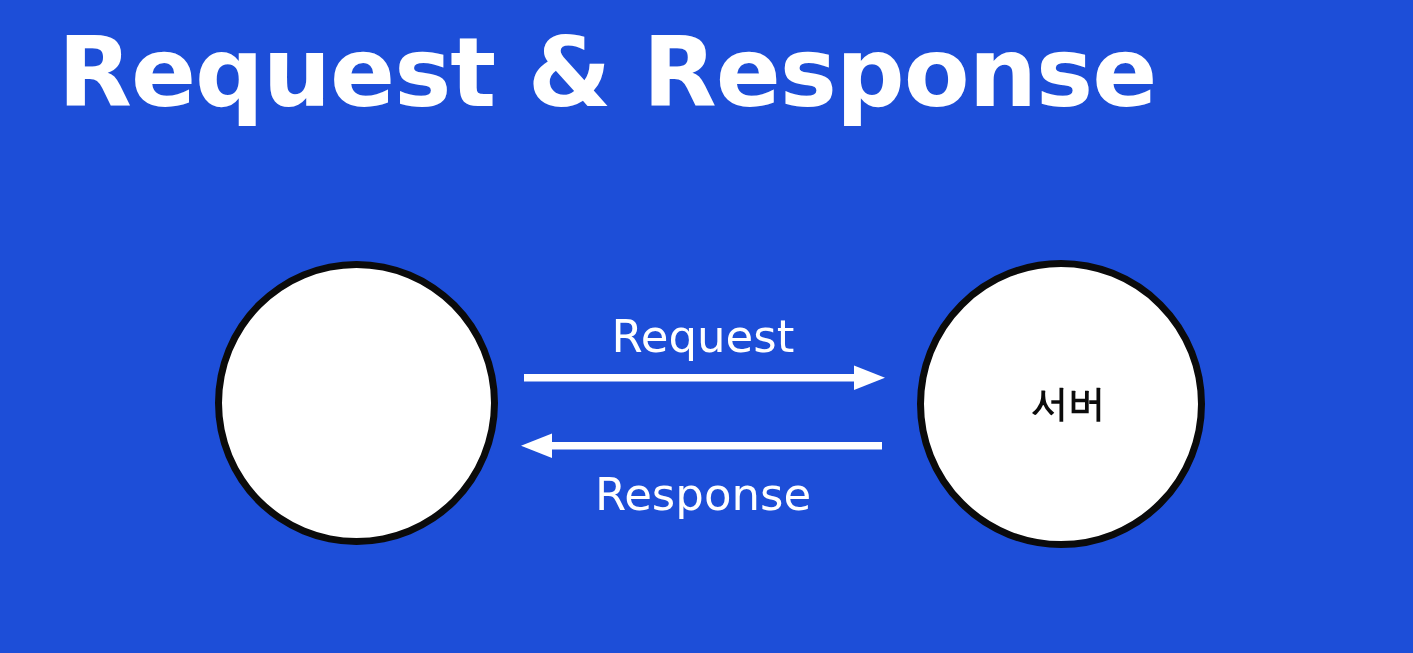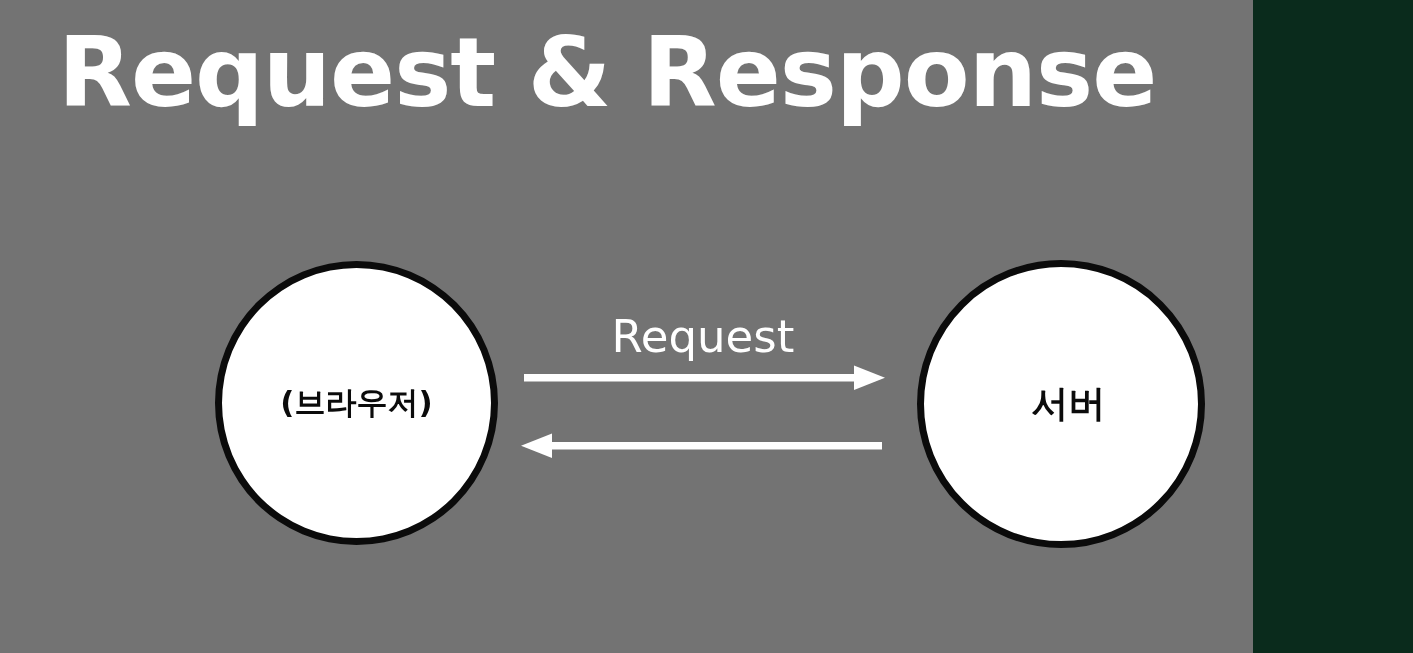--- a/index.html
+++ b/index.html
@@ -2,23 +2,23 @@
 <html><head>
 <meta charset="utf-8">
 <style>
   html, body {
     margin: 0;
     padding: 0;
     background: #0a2b1c;
   }
   #slide {
     position: relative;
-    width: 1253px;
+    width: 1413px;
     height: 653px;
-    background: #737373;
+    background: #1d4ed8;
     overflow: hidden;
     font-family: "DejaVu Sans", "Liberation Sans", sans-serif;
     -webkit-font-smoothing: antialiased;
   }
 
   
   #slide-title {
     position: absolute;
     left: 58px;
     top: 18px;
@@ -114,34 +114,34 @@
 </head>
 <body>
 
 <div id="slide">
 
   <div id="slide-title">Request &amp; Response</div>
 
   <div id="diagram">
 
     <div id="node-client" class="node-circle">
-      <div class="node-label">(브라우저)</div>
     </div>
 
     <div id="node-server" class="node-circle">
       <div class="node-label">서버</div>
     </div>
 
     <svg id="arrow-request-svg" class="arrow-svg" viewBox="0 0 366 36">
       <rect x="4" y="14" width="332" height="7.5" fill="#ffffff"></rect>
       <polygon points="334,5.5 365,17.8 334,30" fill="#ffffff"></polygon>
     </svg>
 
     <svg id="arrow-response-svg" class="arrow-svg" viewBox="0 0 366 36">
       <rect x="30" y="14" width="332" height="7.5" fill="#ffffff"></rect>
       <polygon points="32,5.5 1,17.8 32,30" fill="#ffffff"></polygon>
     </svg>
 
     <div id="label-request" class="arrow-label">Request</div>
 
+    <div id="label-response" class="arrow-label">Response</div>
 
   </div>
 </div>
 
 </body></html>

